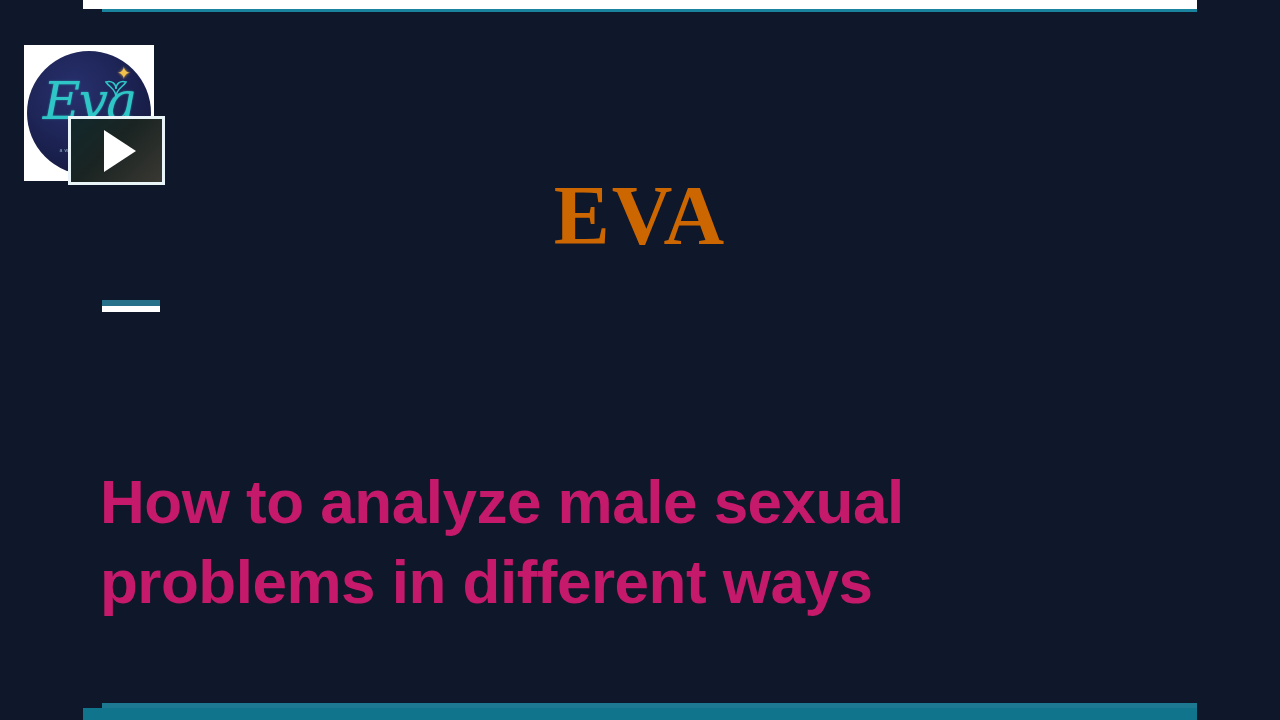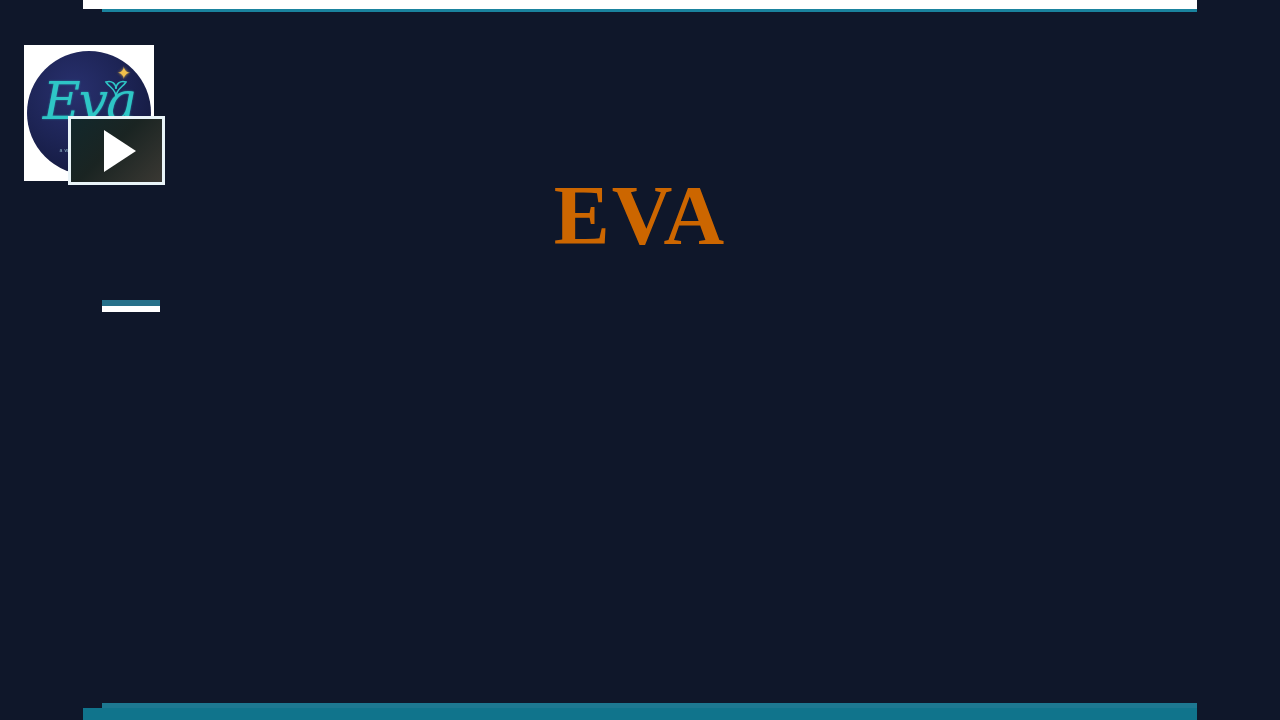--- a/index.html
+++ b/index.html
@@ -217,17 +217,18 @@
 
   <div class="video-overlay">
     <span class="play-triangle"></span>
   </div>
 
   <div class="eva-title">EVA</div>
 
   <div class="divider-dash-ghost"></div>
   <div class="divider-dash"></div>
 
+  <div class="main-heading">How to analyze male sexual problems in different ways</div>
 
   <div class="bottom-bar-shadow"></div>
   <div class="bottom-bar"></div>
 
 </div>
 
 </body></html>

